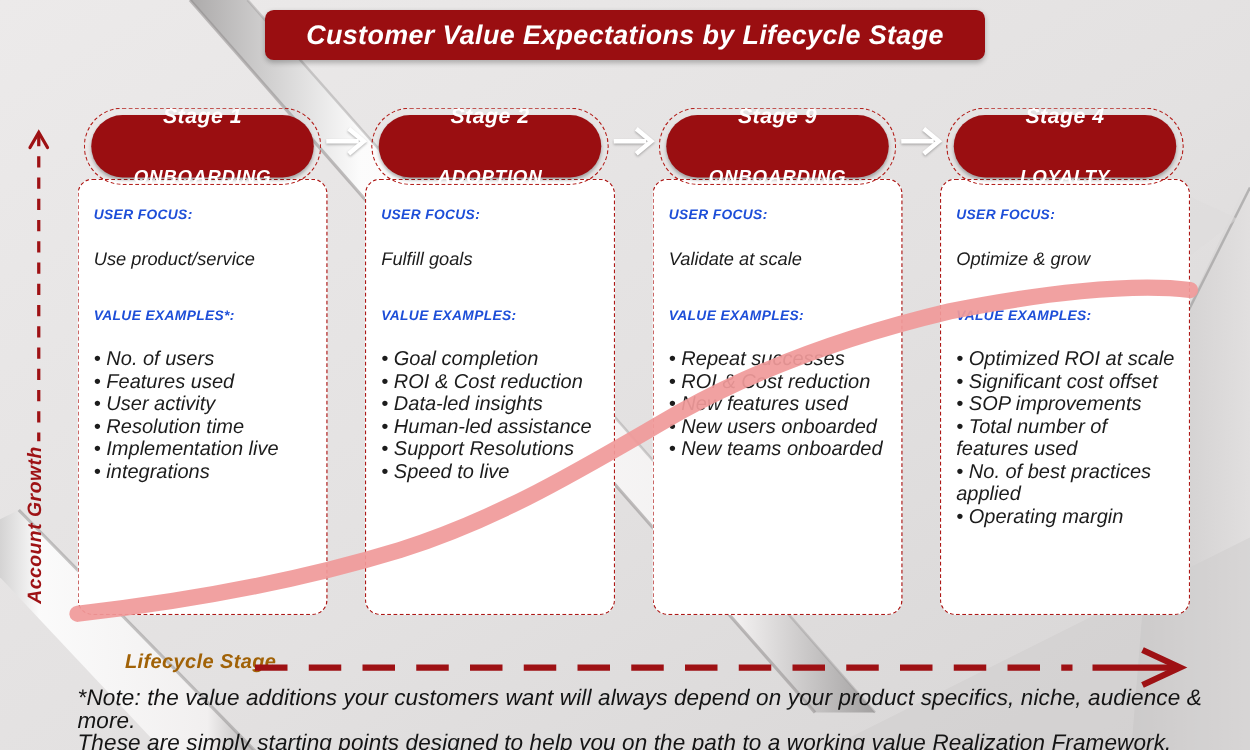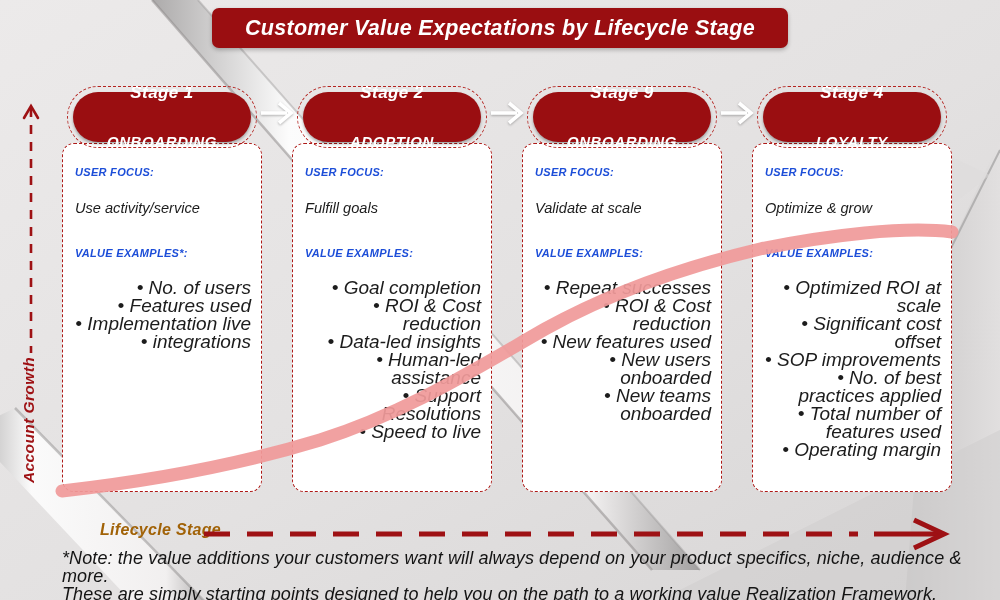--- a/index.html
+++ b/index.html
@@ -33,21 +33,21 @@
   .pill .l1{font-size:17px;font-weight:700;letter-spacing:.4px;}
   .pill .l2{font-size:15px;font-weight:700;letter-spacing:.6px;margin-top:30px;}
   .card{
     position:absolute;left:0;top:55px;width:200px;height:349px;z-index:1;
     background:#fff;border:1.6px dashed #ae1917;border-radius:12px;
     box-sizing:border-box;padding:22px 10px 10px 12px;
   }
   .hdr{color:#1d4ed8;font-weight:700;font-size:11px;letter-spacing:.3px;margin:0 0 0 0;}
   .focus{color:#1c1c1c;font-size:14.6px;margin-top:22px;}
   .hdr2{margin-top:31px;}
-  ul.bullets{list-style:none;margin:20px 0 0 0;padding:0;color:#1c1c1c;font-size:19px;line-height:18px;text-align:right;}
+  ul.bullets{list-style:none;margin:20px 0 0 0;padding:0;color:#1c1c1c;font-size:16px;line-height:18px;}
   ul.bullets li:before{content:"• ";}
   
   .stage-arrow{position:absolute;top:100px;z-index:4;filter:drop-shadow(0 1px 1px rgba(0,0,0,.28));}
   
   .y-axis-svg{position:absolute;left:20px;top:103px;}
   .y-label{
     position:absolute;left:-50px;top:410px;width:160px;height:20px;
     transform:rotate(-90deg);color:#9e1114;font-weight:700;font-size:15.5px;
     letter-spacing:.4px;text-align:center;
   }
@@ -106,25 +106,27 @@
 
   <div class="columns">
 
     <div class="col">
       <div class="pill">
         <div class="l1">Stage 1</div>
         <div class="l2">ONBOARDING</div>
       </div>
       <div class="card">
         <div class="hdr">USER FOCUS:</div>
-        <div class="focus">Use activity/service</div>
+        <div class="focus">Use product/service</div>
         <div class="hdr hdr2">VALUE EXAMPLES*:</div>
         <ul class="bullets">
           <li>No. of users</li>
           <li>Features used</li>
+          <li>User activity</li>
+          <li>Resolution time</li>
           <li>Implementation live</li>
           <li>integrations</li>
         </ul>
       </div>
     </div>
 
     <div class="col">
       <div class="pill">
         <div class="l1">Stage 2</div>
         <div class="l2">ADOPTION</div>
@@ -169,22 +171,22 @@
         <div class="l2">LOYALTY</div>
       </div>
       <div class="card">
         <div class="hdr">USER FOCUS:</div>
         <div class="focus">Optimize &amp; grow</div>
         <div class="hdr hdr2">VALUE EXAMPLES:</div>
         <ul class="bullets">
           <li>Optimized ROI at scale</li>
           <li>Significant cost offset</li>
           <li>SOP improvements</li>
+          <li>Total number of features used</li>
           <li>No. of best practices applied</li>
-          <li>Total number of features used</li>
           <li>Operating margin</li>
         </ul>
       </div>
     </div>
 
   </div>
 
   <svg class="stage-arrow" style="left:259px" width="36" height="26" viewBox="0 0 36 26">
     <line x1="2" y1="13" x2="28" y2="13" stroke="#fff" stroke-width="3.6"></line>
     <path d="M20,3 L32,13 L20,23" fill="none" stroke="#fff" stroke-width="3.6"></path>

